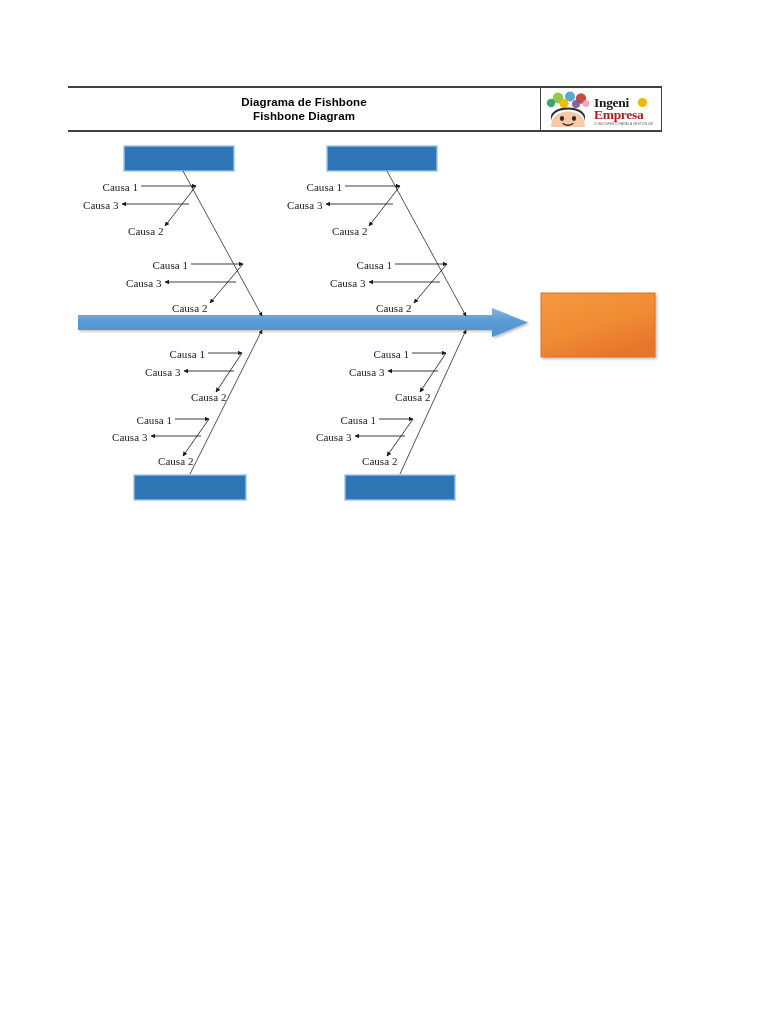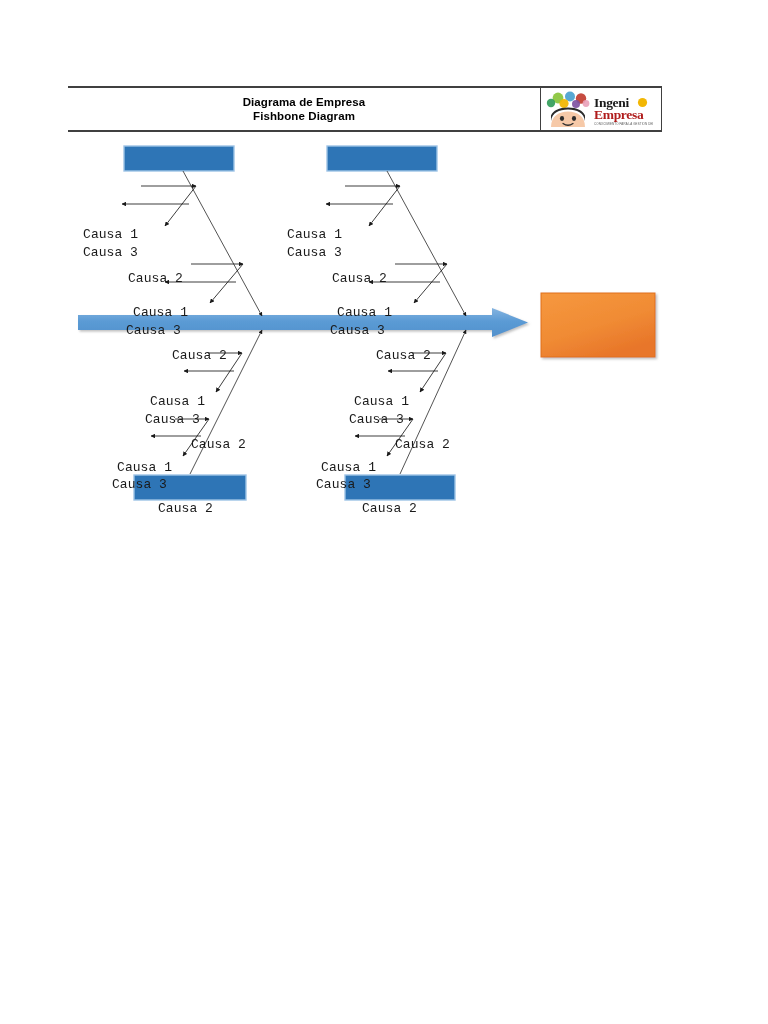--- a/index.html
+++ b/index.html
@@ -65,35 +65,34 @@
   #diagram svg {
     position: absolute;
     left: 0;
     top: 0;
     width: 768px;
     height: 1024px;
   }
 
   .cause-label {
     position: absolute;
-    font-family: Liberation Mono, monospace;
-    font-size: 13px;
+    font-family: Liberation Serif, serif;
+    font-size: 11px;
     color: #1a1a1a;
     white-space: nowrap;
     letter-spacing: 0.05px;
-    margin-top: 46px;
   }
   .cause-label.right-align { transform: translateX(-100%); }
 </style>
 </head>
 <body>
 
 <div id="header-table">
   <div id="header-title-cell">
-    <div class="header-line">Diagrama de Empresa</div>
+    <div class="header-line">Diagrama de Fishbone</div>
     <div class="header-line">Fishbone Diagram</div>
   </div>
   <div id="header-logo-cell">
 
     <svg width="112" height="36" viewBox="0 0 112 36">
       <rect x="0" y="0" width="112" height="36" fill="#ffffff"></rect>
 
       <circle cx="17" cy="7" r="5.4" fill="#8CC63F" opacity="0.95"></circle>
       <circle cx="29" cy="5.5" r="5.0" fill="#4FA3D1" opacity="0.95"></circle>
       <circle cx="40" cy="7.5" r="5.2" fill="#C0392B" opacity="0.9"></circle>

